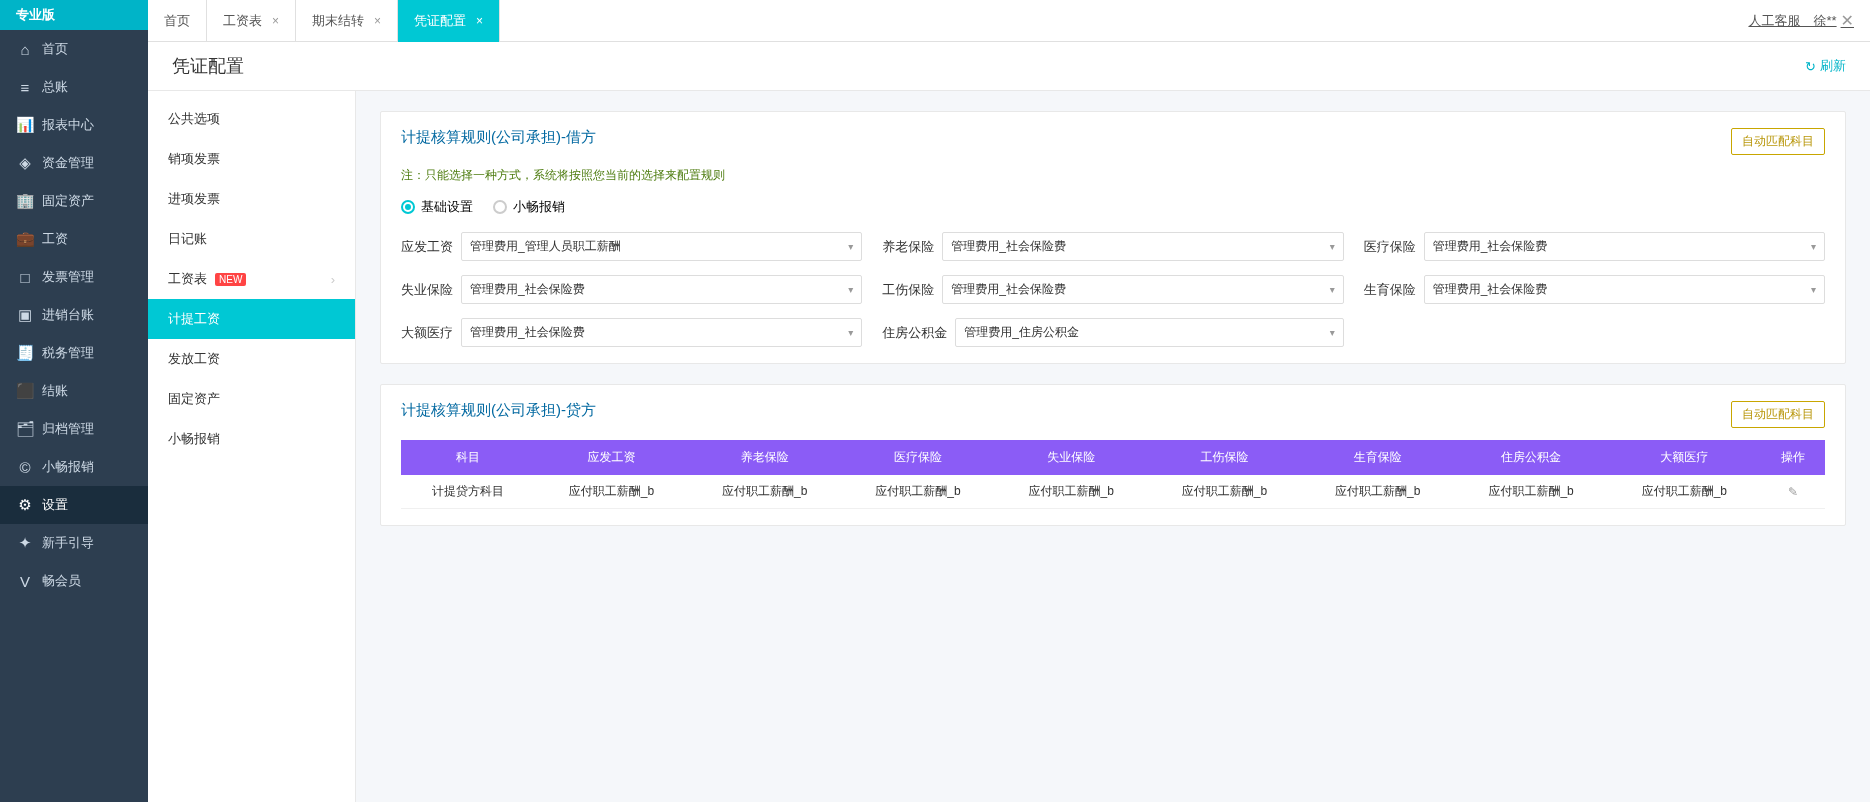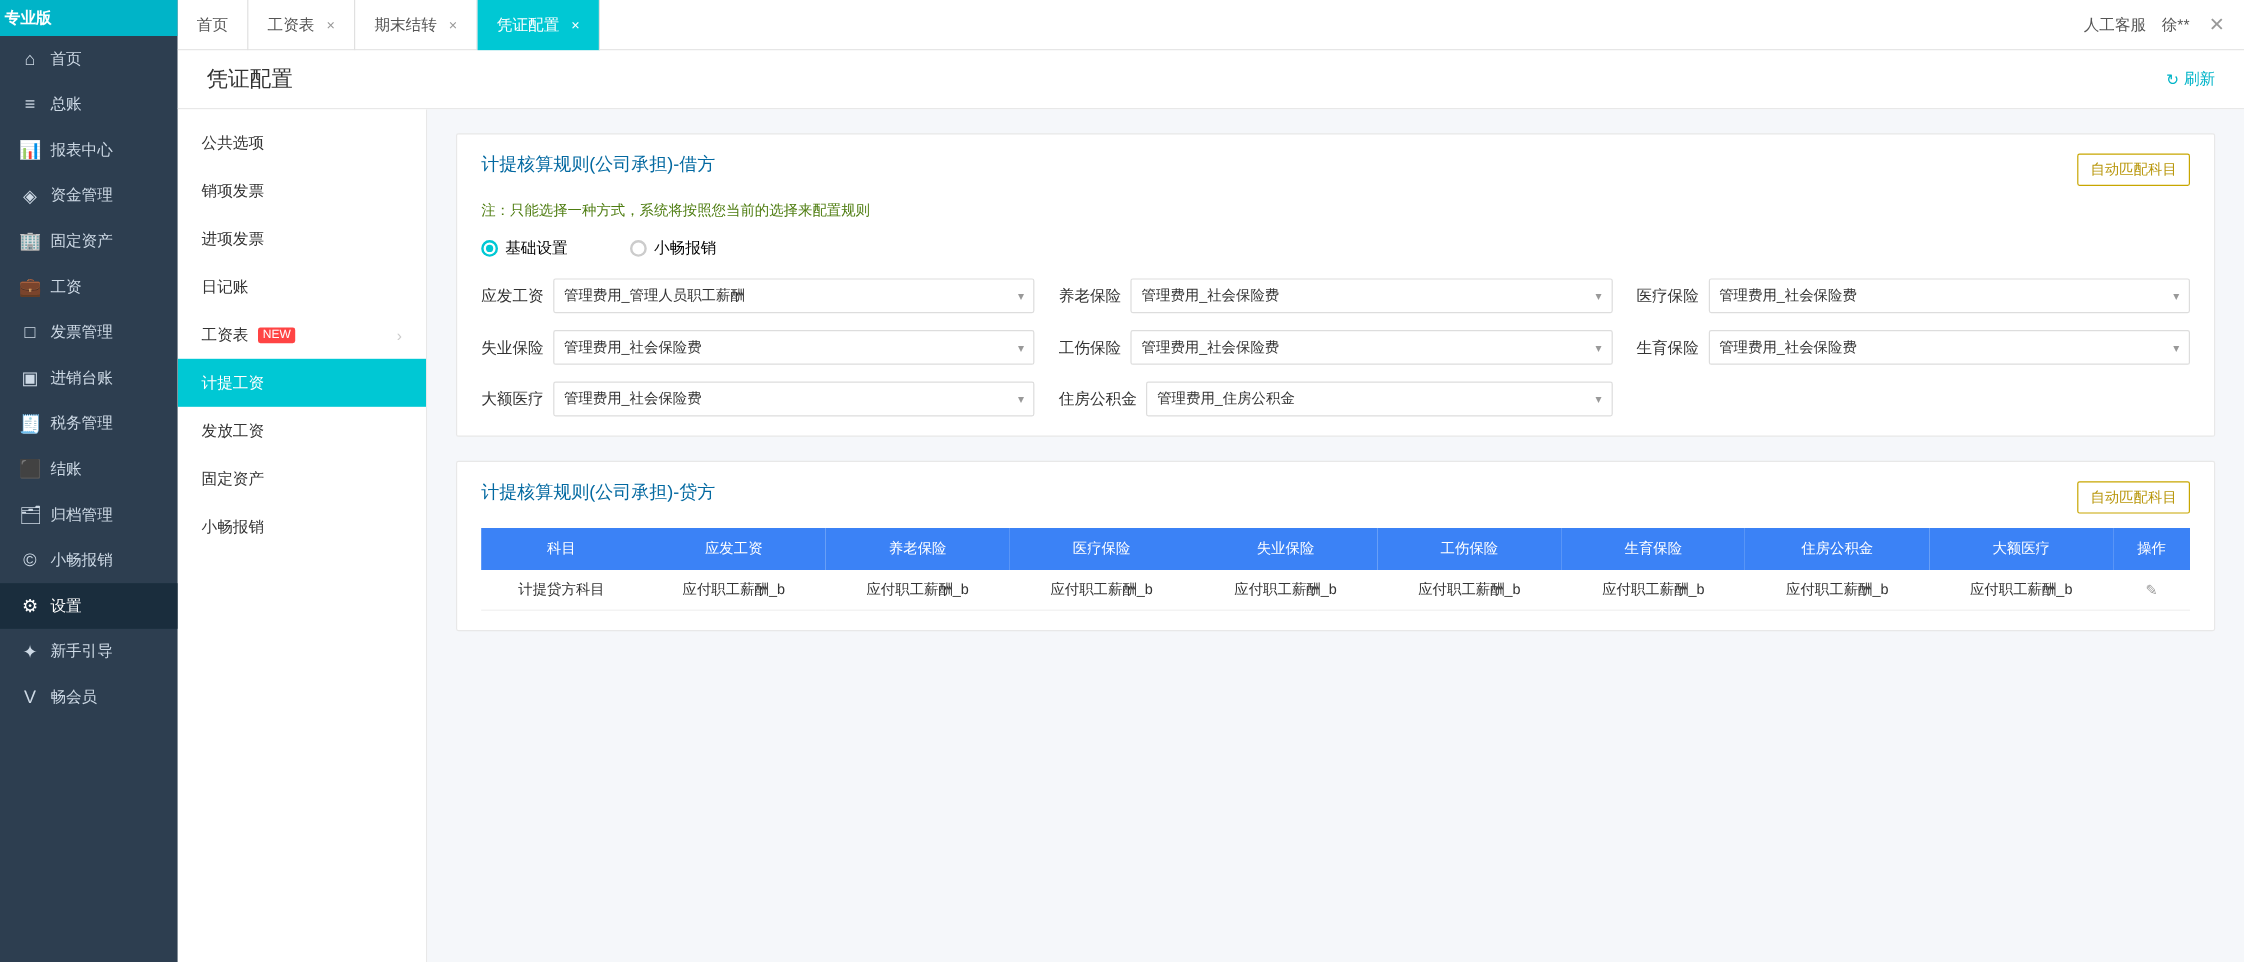--- a/index.html
+++ b/index.html
@@ -10,21 +10,21 @@
       width: 148px;
       background: #2d3e50;
       color: #fff;
       display: flex;
       flex-direction: column;
       flex-shrink: 0;
       height: 100%;
     }
     .sidebar-header {
       background: #00b4c8;
-      padding: 8px 4px;
+      padding: 8px 16px;
       font-size: 13px;
       font-weight: bold;
       color: #fff;
       height: 30px;
       display: flex;
       align-items: center;
     }
     .sidebar-item {
       display: flex;
       align-items: center;
@@ -75,23 +75,24 @@
       color: #999;
       cursor: pointer;
       margin-left: 4px;
     }
     .tab.active .tab-close { color: #fff; }
     .topbar-right {
       margin-left: auto;
       display: flex;
       align-items: center;
       padding-right: 16px;
-      gap: 12px;
+      gap: 0;
       color: #555;
       font-size: 13px;
+      text-decoration: underline;
     }
 
     
     .page-header {
       background: #fff;
       padding: 12px 24px;
       display: flex;
       align-items: center;
       justify-content: space-between;
       border-bottom: 1px solid #e8e8e8;
@@ -188,21 +189,21 @@
       background: #fff;
       padding: 4px 10px;
       font-size: 12px;
       cursor: pointer;
       border-radius: 2px;
     }
 
     
     .radio-group {
       display: flex;
-      gap: 52px;
+      gap: 20px;
       margin-bottom: 16px;
       align-items: center;
     }
     .radio-item {
       display: flex;
       align-items: center;
       gap: 6px;
       cursor: pointer;
     }
     .radio-circle {
@@ -259,21 +260,21 @@
     .form-select-text { flex: 1; overflow: hidden; text-overflow: ellipsis; white-space: nowrap; }
     .chevron { color: #999; font-size: 10px; margin-left: 4px; }
 
     
     .config-table {
       width: 100%;
       border-collapse: collapse;
       font-size: 12px;
     }
     .config-table thead tr {
-      background: #3b82f6;
+      background: #8b5cf6;
       color: #fff;
     }
     .config-table th {
       padding: 9px 10px;
       text-align: center;
       font-weight: normal;
       border: none;
     }
     .config-table td {
       padding: 8px 10px;

